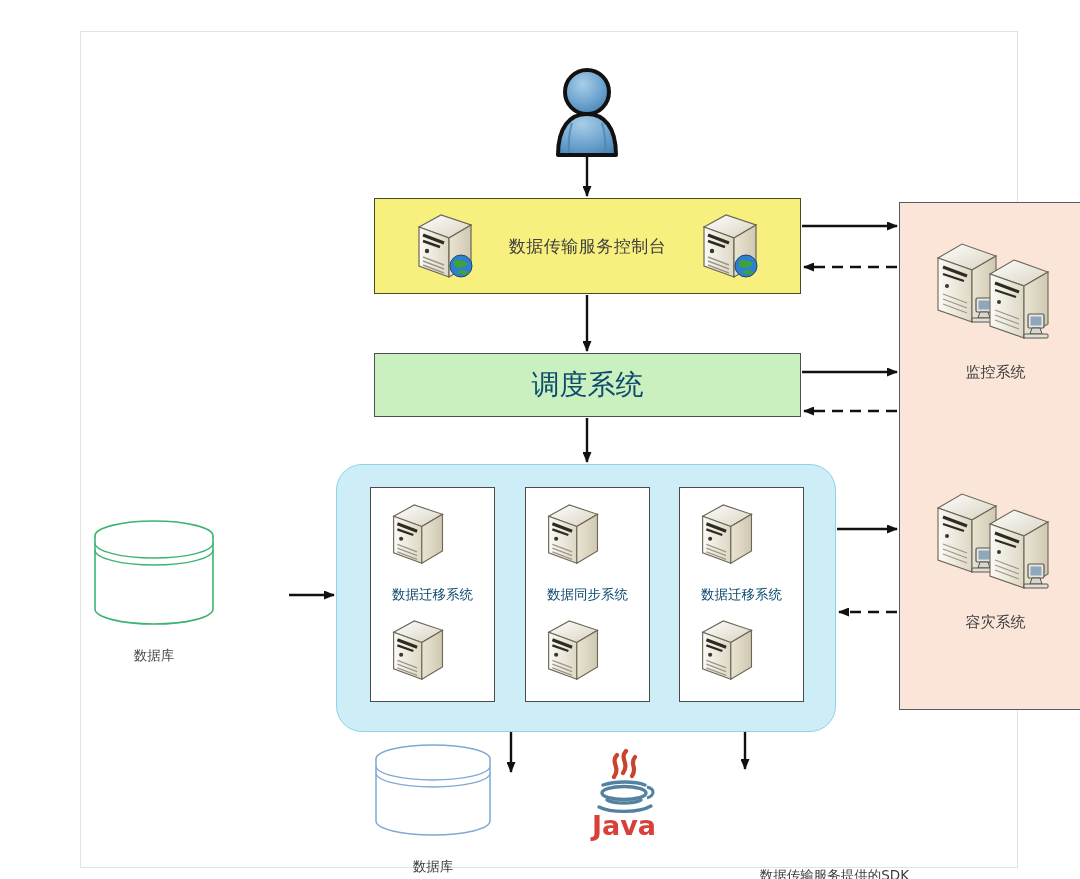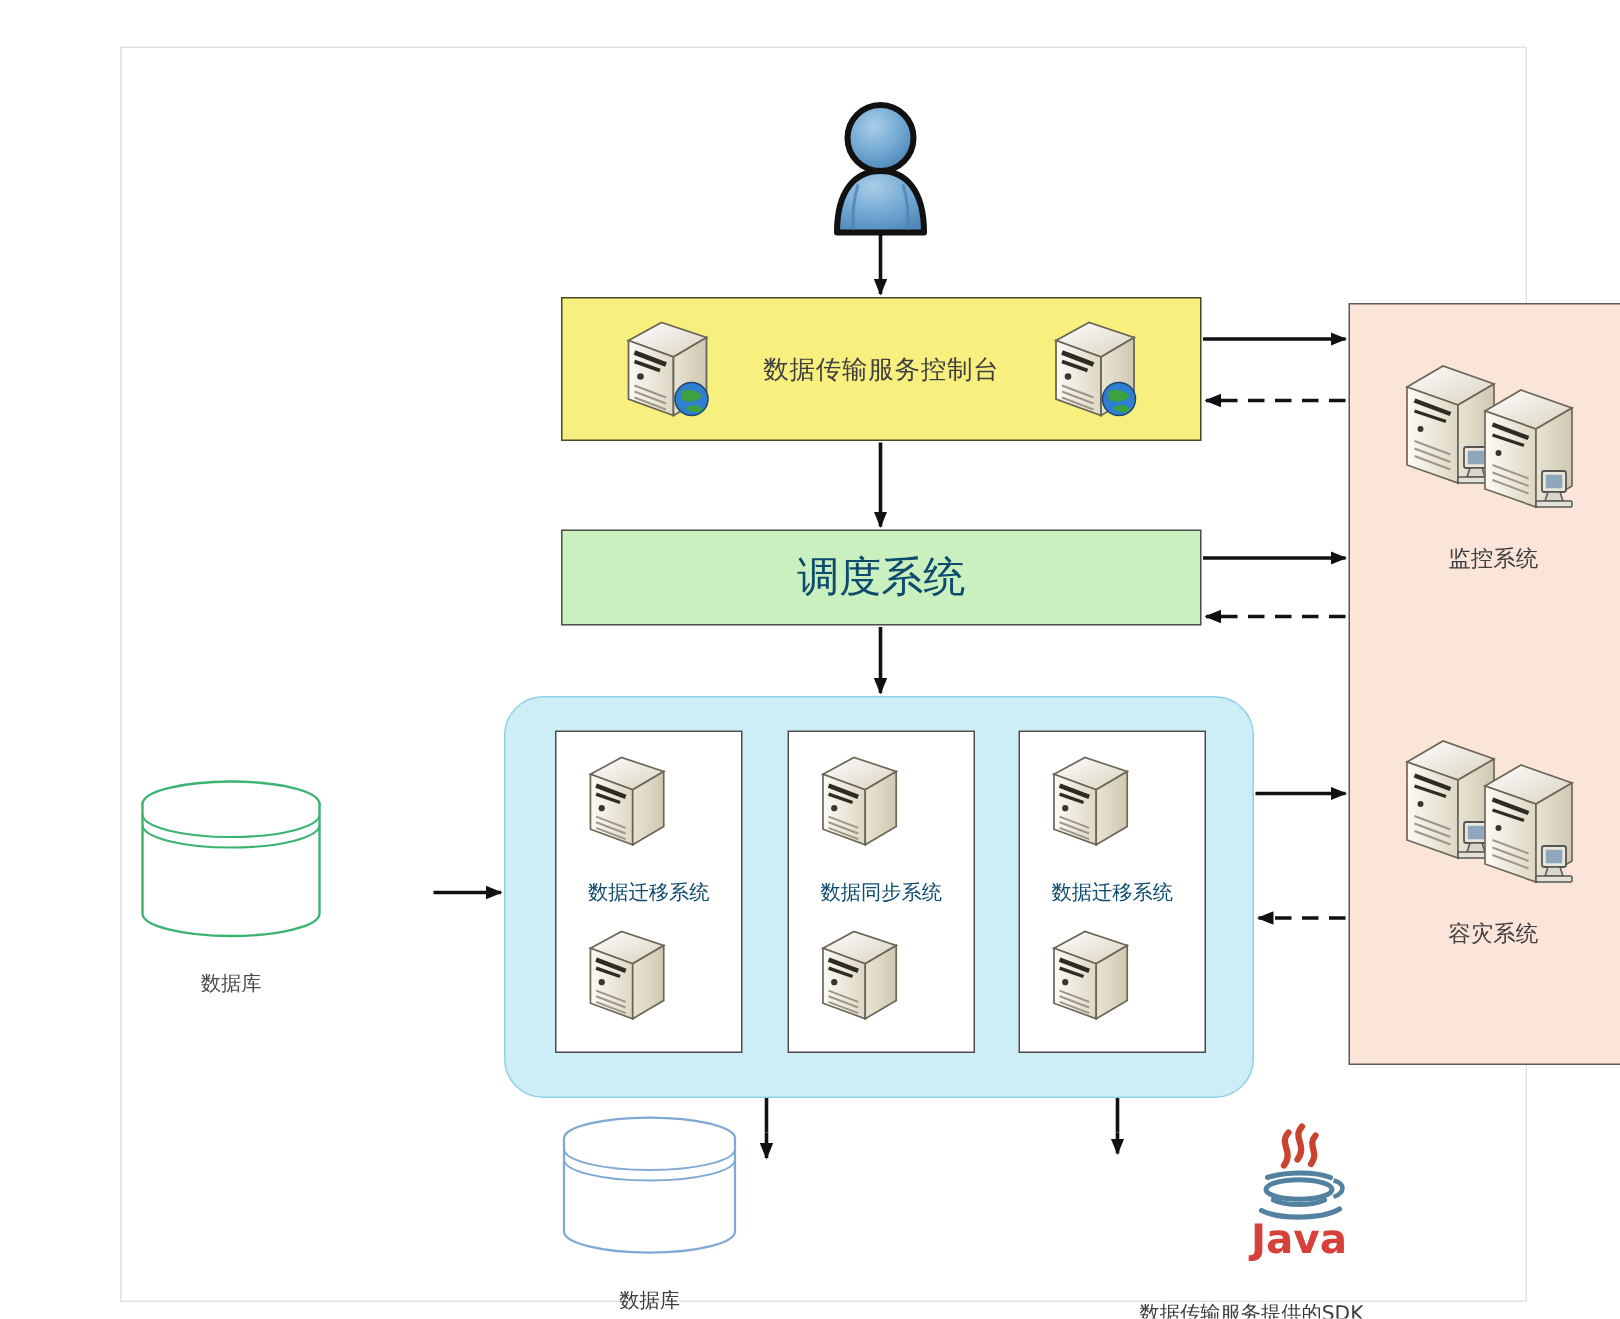--- a/index.html
+++ b/index.html
@@ -344,21 +344,21 @@
     <svg width="130" height="98" viewBox="0 0 130 98">
       <ellipse cx="65" cy="16" rx="57" ry="14" fill="#fff" stroke="#7fa9d4" stroke-width="1.5"></ellipse>
       <path d="M8,16 L8,78 A57,14 0 0,0 122,78 L122,16" fill="#fff" stroke="#7fa9d4" stroke-width="1.5"></path>
       <path d="M8,23 A57,14 0 0,0 122,23" fill="none" stroke="#7fa9d4" stroke-width="1.3"></path>
       <path d="M8,30 A57,14 0 0,0 122,30" fill="none" stroke="#7fa9d4" stroke-width="1.3"></path>
     </svg>
     <div class="cn botlabel" style="margin-top:17px;width:130px;">数据库</div>
   </div>
 
   <div class="abs" style="left:500px;top:711px;width:328px;">
-    <div style="display:flex;justify-content:flex-end;">
+    <div style="display:flex;justify-content:flex-start;">
       <svg width="86" height="96" viewBox="0 0 86 96">
         <g fill="none" stroke="#c9432f" stroke-width="4.2" stroke-linecap="round">
           <path d="M45,8 C38,16 49,20 42,30"></path>
           <path d="M36,12 C29,20 40,24 33,34"></path>
           <path d="M54,14 C48,21 57,25 51,33"></path>
         </g>
         <g fill="none" stroke="#5382a1" stroke-width="3.4" stroke-linecap="round">
           <path d="M22,42 C34,38 54,38 64,42"></path>
           <ellipse cx="43" cy="50" rx="22" ry="6.5"></ellipse>
           <path d="M26,57 C34,61 52,61 60,57"></path>

